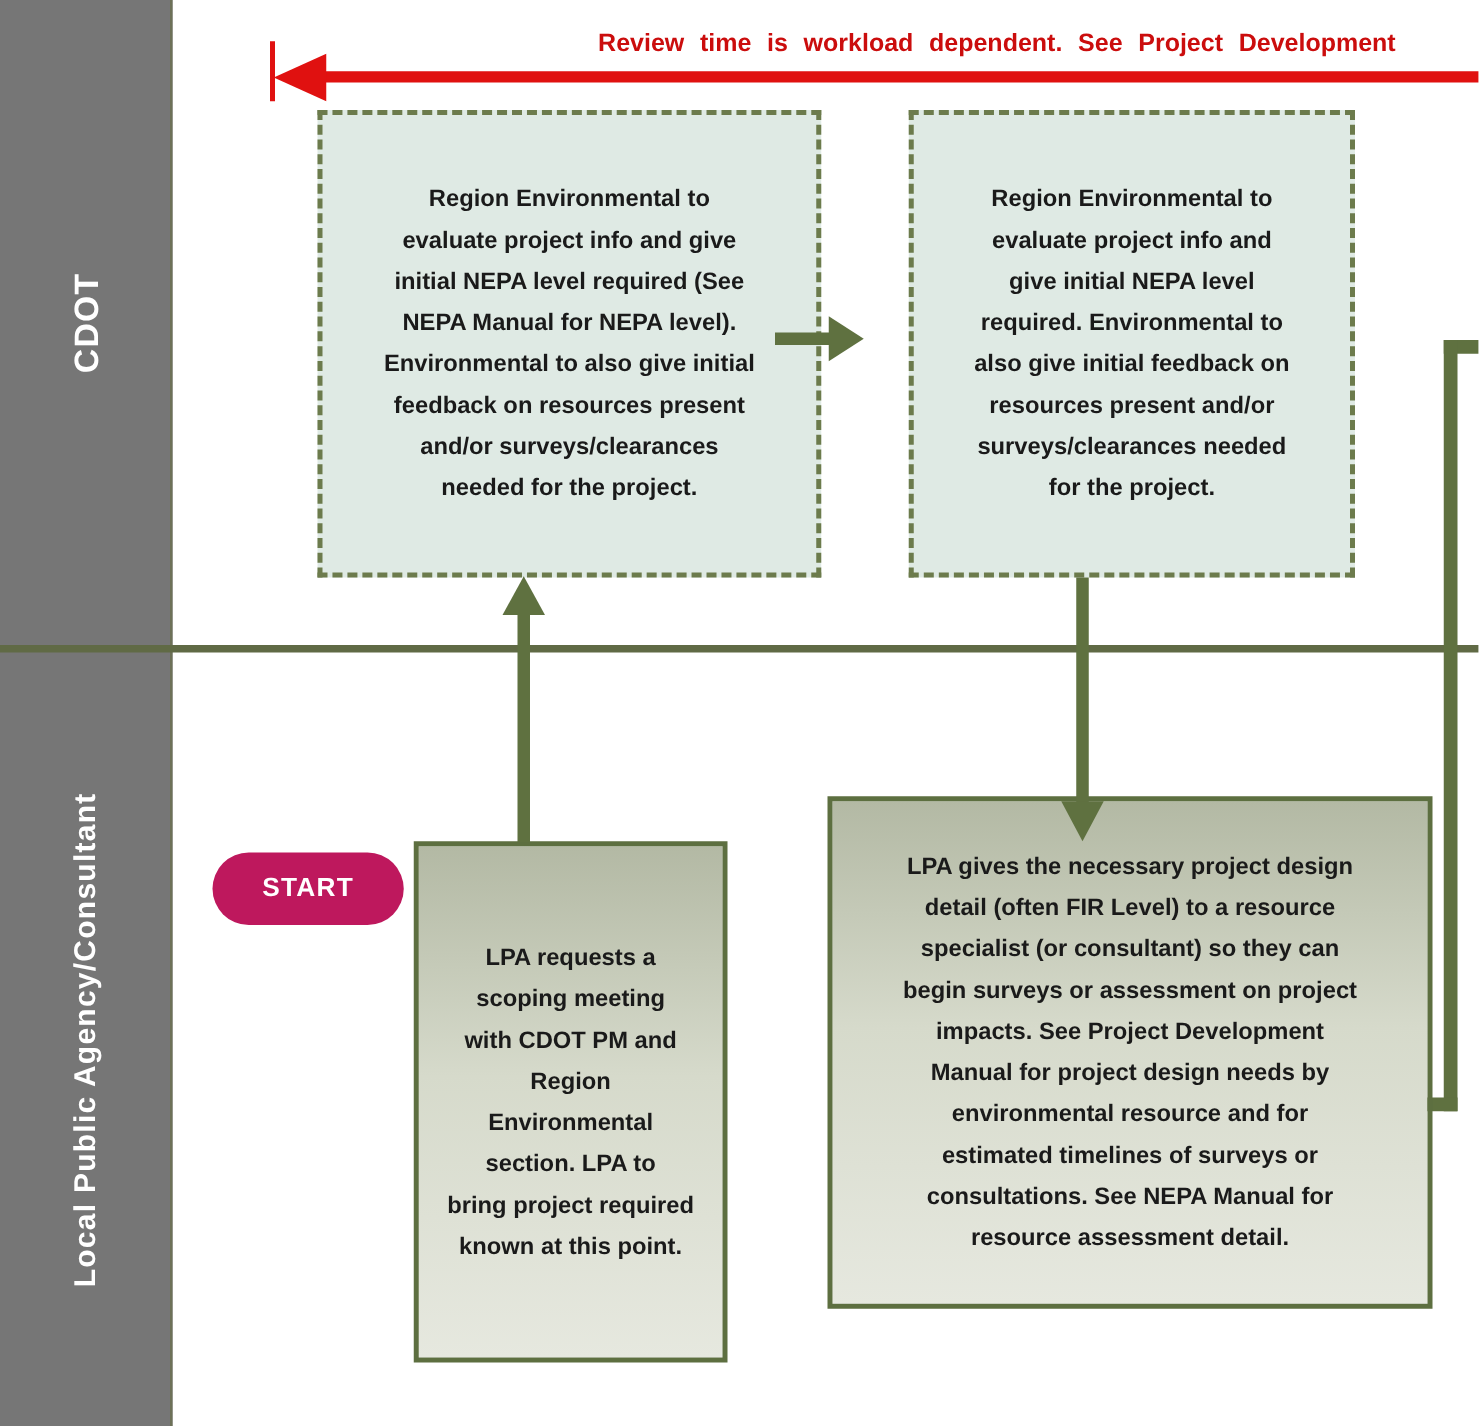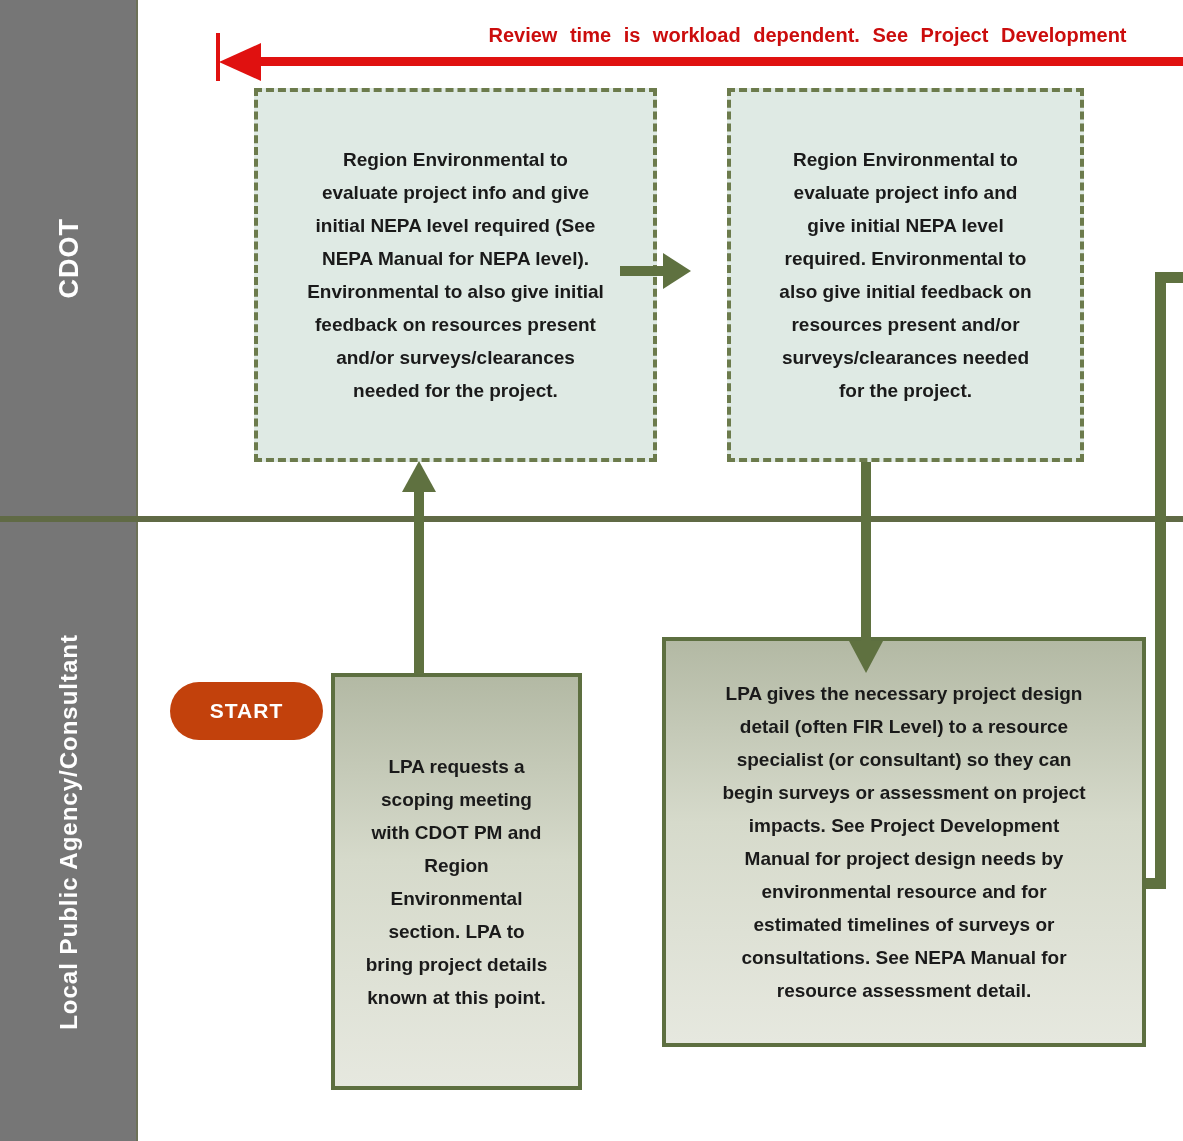--- a/index.html
+++ b/index.html
@@ -18,37 +18,37 @@
   }
   .lane-label.cdot{font-size:27px;}
   .lane-label.lpa{font-size:24px;}
   .lane-divider{position:absolute;left:0;top:516px;width:1183px;height:6px;background:#606a45;}
 
   
   .red-tick{position:absolute;left:216px;top:33px;width:4px;height:48px;background:#e01110;}
   .red-shaft{position:absolute;left:252px;top:57px;width:931px;height:9px;background:#e01110;}
   .red-head{position:absolute;left:219px;top:43px;width:0;height:0;
     border-top:19px solid transparent;border-bottom:19px solid transparent;border-right:42px solid #e01110;}
-  .red-note{position:absolute;left:436px;top:24px;width:743px;text-align:center;
+  .red-note{position:absolute;left:426px;top:24px;width:743px;text-align:center;
     color:#cb0d0d;font-size:20px;word-spacing:7px;white-space:nowrap;}
 
   
   .flow-box{position:absolute;box-sizing:border-box;display:flex;align-items:center;justify-content:center;
     text-align:center;white-space:pre-line;margin-left:36px;}
   .review-box{background:#dfeae4;border:4px dashed #6c7b4c;font-size:19px;line-height:33px;}
   #box-review-1{left:218px;top:88px;width:403px;height:374px;padding:10px 14px;}
   #box-review-2{left:691px;top:88px;width:357px;height:374px;padding:10px 12px;}
   .task-box{background:linear-gradient(to bottom,#b3b9a4 0%,#d6dacb 45%,#e6e8df 100%);
     border:4px solid #5d6f40;font-size:19px;line-height:33px;}
   #box-scoping{left:295px;top:673px;width:251px;height:417px;padding:6px 8px;}
   #box-design{left:626px;top:637px;width:484px;height:410px;padding:8px 16px;}
 
   
   .start-pill{position:absolute;left:170px;top:682px;width:153px;height:58px;border-radius:29px;
-    background:#c2410c;color:#fff;display:flex;align-items:center;justify-content:center;
+    background:#be185d;color:#fff;display:flex;align-items:center;justify-content:center;
     font-size:21px;letter-spacing:1px;z-index:5;}
 
   
   .olive{background:#5f7140;}
   .seg{position:absolute;}
   .h-shaft-1{left:620px;top:266px;width:46px;height:10px;}
   .h-head-1{left:663px;top:253px;width:0;height:0;background:none;
     border-top:18px solid transparent;border-bottom:18px solid transparent;border-left:28px solid #5f7140;}
   .v-shaft-up{left:414px;top:488px;width:10px;height:186px;z-index:2;}
   .v-head-up{left:402px;top:461px;width:0;height:0;background:none;z-index:2;
@@ -108,21 +108,21 @@
   <div class="seg olive elbow-top"></div>
   <div class="seg olive elbow-vert"></div>
   <div class="seg olive elbow-bottom"></div>
 
   <div class="flow-box task-box" id="box-scoping">LPA requests a
 scoping meeting
 with CDOT PM and
 Region
 Environmental
 section.  LPA to
-bring project details
+bring project required
 known at this point.</div>
   <div class="flow-box task-box" id="box-design">LPA gives the necessary project design
 detail (often FIR Level) to a resource
 specialist (or consultant) so they can
 begin  surveys or assessment on project
 impacts.  See Project Development
 Manual for project design needs by
 environmental resource and for
 estimated timelines of surveys or
 consultations.  See NEPA Manual for

